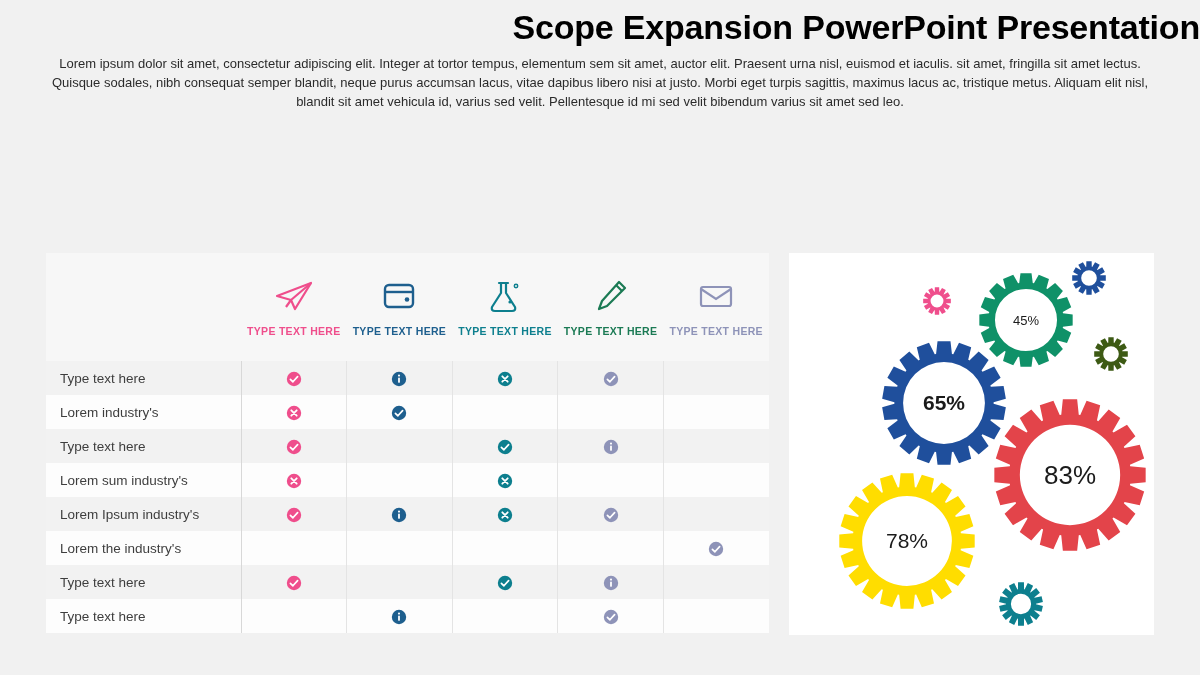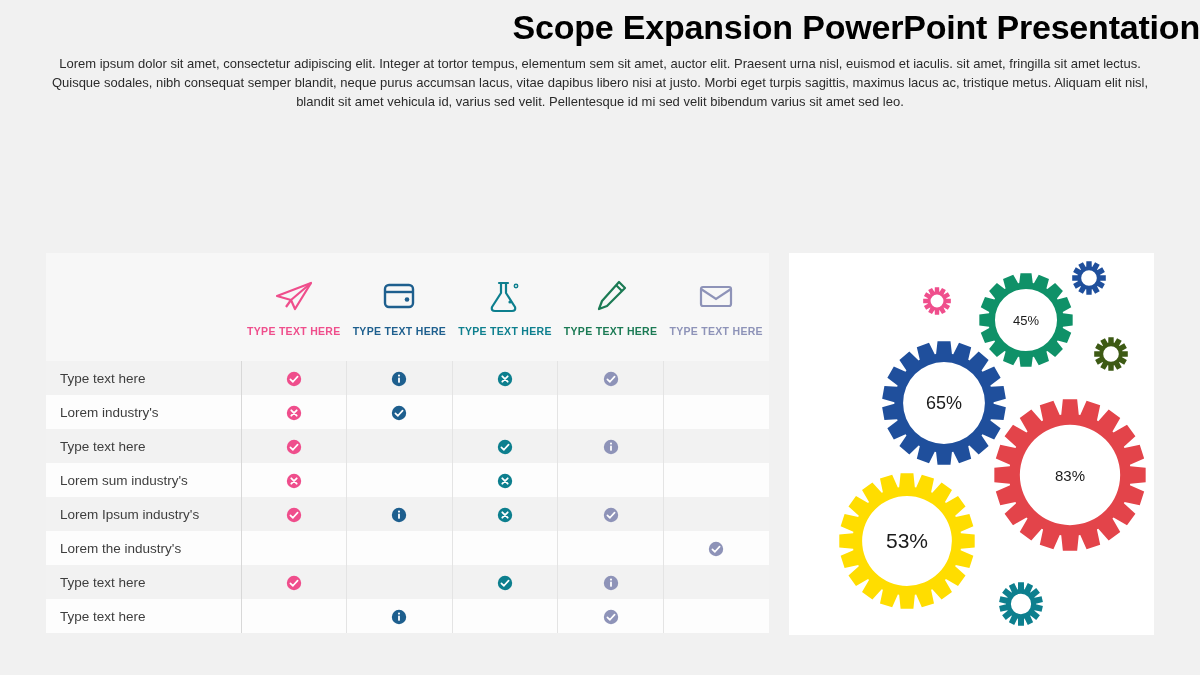--- a/index.html
+++ b/index.html
@@ -335,20 +335,20 @@
           <path d="M297.24 13.77L297.34 8.21L302.66 8.21L302.76 13.77A11.559999999999999 11.559999999999999 0 0 1 303.23 13.90L303.23 13.90L306.09 9.13L310.70 11.79L308.00 16.66A11.559999999999999 11.559999999999999 0 0 1 308.34 17.00L308.34 17.00L313.21 14.30L315.87 18.91L311.10 21.77A11.559999999999999 11.559999999999999 0 0 1 311.23 22.24L311.23 22.24L316.79 22.34L316.79 27.66L311.23 27.76A11.559999999999999 11.559999999999999 0 0 1 311.10 28.23L311.10 28.23L315.87 31.09L313.21 35.70L308.34 33.00A11.559999999999999 11.559999999999999 0 0 1 308.00 33.34L308.00 33.34L310.70 38.21L306.09 40.87L303.23 36.10A11.559999999999999 11.559999999999999 0 0 1 302.76 36.23L302.76 36.23L302.66 41.79L297.34 41.79L297.24 36.23A11.559999999999999 11.559999999999999 0 0 1 296.77 36.10L296.77 36.10L293.91 40.87L289.30 38.21L292.00 33.34A11.559999999999999 11.559999999999999 0 0 1 291.66 33.00L291.66 33.00L286.79 35.70L284.13 31.09L288.90 28.23A11.559999999999999 11.559999999999999 0 0 1 288.77 27.76L288.77 27.76L283.21 27.66L283.21 22.34L288.77 22.24A11.559999999999999 11.559999999999999 0 0 1 288.90 21.77L288.90 21.77L284.13 18.91L286.79 14.30L291.66 17.00A11.559999999999999 11.559999999999999 0 0 1 292.00 16.66L292.00 16.66L289.30 11.79L293.91 9.13L296.77 13.90A11.559999999999999 11.559999999999999 0 0 1 297.24 13.77ZM307.82 25A7.82 7.82 0 1 0 292.18 25A7.82 7.82 0 1 0 307.82 25Z" fill="#1f4f9c" fill-rule="evenodd"></path>
           <path d="M319.24 89.77L319.34 84.21L324.66 84.21L324.76 89.77A11.559999999999999 11.559999999999999 0 0 1 325.23 89.90L325.23 89.90L328.09 85.13L332.70 87.79L330.00 92.66A11.559999999999999 11.559999999999999 0 0 1 330.34 93.00L330.34 93.00L335.21 90.30L337.87 94.91L333.10 97.77A11.559999999999999 11.559999999999999 0 0 1 333.23 98.24L333.23 98.24L338.79 98.34L338.79 103.66L333.23 103.76A11.559999999999999 11.559999999999999 0 0 1 333.10 104.23L333.10 104.23L337.87 107.09L335.21 111.70L330.34 109.00A11.559999999999999 11.559999999999999 0 0 1 330.00 109.34L330.00 109.34L332.70 114.21L328.09 116.87L325.23 112.10A11.559999999999999 11.559999999999999 0 0 1 324.76 112.23L324.76 112.23L324.66 117.79L319.34 117.79L319.24 112.23A11.559999999999999 11.559999999999999 0 0 1 318.77 112.10L318.77 112.10L315.91 116.87L311.30 114.21L314.00 109.34A11.559999999999999 11.559999999999999 0 0 1 313.66 109.00L313.66 109.00L308.79 111.70L306.13 107.09L310.90 104.23A11.559999999999999 11.559999999999999 0 0 1 310.77 103.76L310.77 103.76L305.21 103.66L305.21 98.34L310.77 98.24A11.559999999999999 11.559999999999999 0 0 1 310.90 97.77L310.90 97.77L306.13 94.91L308.79 90.30L313.66 93.00A11.559999999999999 11.559999999999999 0 0 1 314.00 92.66L314.00 92.66L311.30 87.79L315.91 85.13L318.77 89.90A11.559999999999999 11.559999999999999 0 0 1 319.24 89.77ZM329.82 101A7.82 7.82 0 1 0 314.18 101A7.82 7.82 0 1 0 329.82 101Z" fill="#3d5a14" fill-rule="evenodd"></path>
           <path d="M228.93 336.36L229.05 329.20L234.95 329.20L235.07 336.36A14.96 14.96 0 0 1 235.59 336.48L235.59 336.48L238.80 330.08L244.12 332.64L241.12 339.14A14.96 14.96 0 0 1 241.54 339.47L241.54 339.47L247.20 335.10L250.89 339.72L245.36 344.27A14.96 14.96 0 0 1 245.59 344.75L245.59 344.75L252.60 343.27L253.91 349.03L246.96 350.73A14.96 14.96 0 0 1 246.96 351.27L246.96 351.27L253.91 352.97L252.60 358.73L245.59 357.25A14.96 14.96 0 0 1 245.36 357.73L245.36 357.73L250.89 362.28L247.20 366.90L241.54 362.53A14.96 14.96 0 0 1 241.12 362.86L241.12 362.86L244.12 369.36L238.80 371.92L235.59 365.52A14.96 14.96 0 0 1 235.07 365.64L235.07 365.64L234.95 372.80L229.05 372.80L228.93 365.64A14.96 14.96 0 0 1 228.41 365.52L228.41 365.52L225.20 371.92L219.88 369.36L222.88 362.86A14.96 14.96 0 0 1 222.46 362.53L222.46 362.53L216.80 366.90L213.11 362.28L218.64 357.73A14.96 14.96 0 0 1 218.41 357.25L218.41 357.25L211.40 358.73L210.09 352.97L217.04 351.27A14.96 14.96 0 0 1 217.04 350.73L217.04 350.73L210.09 349.03L211.40 343.27L218.41 344.75A14.96 14.96 0 0 1 218.64 344.27L218.64 344.27L213.11 339.72L216.80 335.10L222.46 339.47A14.96 14.96 0 0 1 222.88 339.14L222.88 339.14L219.88 332.64L225.20 330.08L228.41 336.48A14.96 14.96 0 0 1 228.93 336.36ZM242.12 351A10.120000000000001 10.120000000000001 0 1 0 221.88 351A10.120000000000001 10.120000000000001 0 1 0 242.12 351Z" fill="#0d7f8e" fill-rule="evenodd"></path>
           <path d="M230.24 30.01L231.48 20.33L242.52 20.33L243.76 30.01A37.6 37.6 0 0 1 244.91 30.24L244.91 30.24L249.76 21.76L259.97 25.99L257.40 35.41A37.6 37.6 0 0 1 258.38 36.07L258.38 36.07L266.10 30.09L273.91 37.90L267.93 45.62A37.6 37.6 0 0 1 268.59 46.60L268.59 46.60L278.01 44.03L282.24 54.24L273.76 59.09A37.6 37.6 0 0 1 273.99 60.24L273.99 60.24L283.67 61.48L283.67 72.52L273.99 73.76A37.6 37.6 0 0 1 273.76 74.91L273.76 74.91L282.24 79.76L278.01 89.97L268.59 87.40A37.6 37.6 0 0 1 267.93 88.38L267.93 88.38L273.91 96.10L266.10 103.91L258.38 97.93A37.6 37.6 0 0 1 257.40 98.59L257.40 98.59L259.97 108.01L249.76 112.24L244.91 103.76A37.6 37.6 0 0 1 243.76 103.99L243.76 103.99L242.52 113.67L231.48 113.67L230.24 103.99A37.6 37.6 0 0 1 229.09 103.76L229.09 103.76L224.24 112.24L214.03 108.01L216.60 98.59A37.6 37.6 0 0 1 215.62 97.93L215.62 97.93L207.90 103.91L200.09 96.10L206.07 88.38A37.6 37.6 0 0 1 205.41 87.40L205.41 87.40L195.99 89.97L191.76 79.76L200.24 74.91A37.6 37.6 0 0 1 200.01 73.76L200.01 73.76L190.33 72.52L190.33 61.48L200.01 60.24A37.6 37.6 0 0 1 200.24 59.09L200.24 59.09L191.76 54.24L195.99 44.03L205.41 46.60A37.6 37.6 0 0 1 206.07 45.62L206.07 45.62L200.09 37.90L207.90 30.09L215.62 36.07A37.6 37.6 0 0 1 216.60 35.41L216.60 35.41L214.03 25.99L224.24 21.76L229.09 30.24A37.6 37.6 0 0 1 230.24 30.01ZM268.02 67A31.020000000000003 31.020000000000003 0 1 0 205.98 67A31.020000000000003 31.020000000000003 0 1 0 268.02 67Z" fill="#0f9168" fill-rule="evenodd"></path>
           <path d="M147.07 101.04L148.52 88.34L161.48 88.34L162.93 101.04A49.6 49.6 0 0 1 164.29 101.28L164.29 101.28L170.00 89.84L182.18 94.27L179.20 106.70A49.6 49.6 0 0 1 180.40 107.40L180.40 107.40L189.67 98.60L199.60 106.93L192.55 117.59A49.6 49.6 0 0 1 193.44 118.65L193.44 118.65L205.16 113.56L211.64 124.78L201.37 132.39A49.6 49.6 0 0 1 201.84 133.69L201.84 133.69L214.60 132.91L216.85 145.68L204.60 149.31A49.6 49.6 0 0 1 204.60 150.69L204.60 150.69L216.85 154.32L214.60 167.09L201.84 166.31A49.6 49.6 0 0 1 201.37 167.61L201.37 167.61L211.64 175.22L205.16 186.44L193.44 181.35A49.6 49.6 0 0 1 192.55 182.41L192.55 182.41L199.60 193.07L189.67 201.40L180.40 192.60A49.6 49.6 0 0 1 179.20 193.30L179.20 193.30L182.18 205.73L170.00 210.16L164.29 198.72A49.6 49.6 0 0 1 162.93 198.96L162.93 198.96L161.48 211.66L148.52 211.66L147.07 198.96A49.6 49.6 0 0 1 145.71 198.72L145.71 198.72L140.00 210.16L127.82 205.73L130.80 193.30A49.6 49.6 0 0 1 129.60 192.60L129.60 192.60L120.33 201.40L110.40 193.07L117.45 182.41A49.6 49.6 0 0 1 116.56 181.35L116.56 181.35L104.84 186.44L98.36 175.22L108.63 167.61A49.6 49.6 0 0 1 108.16 166.31L108.16 166.31L95.40 167.09L93.15 154.32L105.40 150.69A49.6 49.6 0 0 1 105.40 149.31L105.40 149.31L93.15 145.68L95.40 132.91L108.16 133.69A49.6 49.6 0 0 1 108.63 132.39L108.63 132.39L98.36 124.78L104.84 113.56L116.56 118.65A49.6 49.6 0 0 1 117.45 117.59L117.45 117.59L110.40 106.93L120.33 98.60L129.60 107.40A49.6 49.6 0 0 1 130.80 106.70L130.80 106.70L127.82 94.27L140.00 89.84L145.71 101.28A49.6 49.6 0 0 1 147.07 101.04ZM195.92000000000002 150A40.92 40.92 0 1 0 114.08 150A40.92 40.92 0 1 0 195.92000000000002 150Z" fill="#1f4f9c" fill-rule="evenodd"></path>
           <path d="M272.24 161.83L273.85 146.34L288.15 146.34L289.76 161.83A60.8 60.8 0 0 1 291.27 162.07L291.27 162.07L297.58 147.83L311.18 152.25L307.92 167.48A60.8 60.8 0 0 1 309.28 168.18L309.28 168.18L319.69 156.58L331.26 164.99L323.45 178.47A60.8 60.8 0 0 1 324.53 179.55L324.53 179.55L338.01 171.74L346.42 183.31L334.82 193.72A60.8 60.8 0 0 1 335.52 195.08L335.52 195.08L350.75 191.82L355.17 205.42L340.93 211.73A60.8 60.8 0 0 1 341.17 213.24L341.17 213.24L356.66 214.85L356.66 229.15L341.17 230.76A60.8 60.8 0 0 1 340.93 232.27L340.93 232.27L355.17 238.58L350.75 252.18L335.52 248.92A60.8 60.8 0 0 1 334.82 250.28L334.82 250.28L346.42 260.69L338.01 272.26L324.53 264.45A60.8 60.8 0 0 1 323.45 265.53L323.45 265.53L331.26 279.01L319.69 287.42L309.28 275.82A60.8 60.8 0 0 1 307.92 276.52L307.92 276.52L311.18 291.75L297.58 296.17L291.27 281.93A60.8 60.8 0 0 1 289.76 282.17L289.76 282.17L288.15 297.66L273.85 297.66L272.24 282.17A60.8 60.8 0 0 1 270.73 281.93L270.73 281.93L264.42 296.17L250.82 291.75L254.08 276.52A60.8 60.8 0 0 1 252.72 275.82L252.72 275.82L242.31 287.42L230.74 279.01L238.55 265.53A60.8 60.8 0 0 1 237.47 264.45L237.47 264.45L223.99 272.26L215.58 260.69L227.18 250.28A60.8 60.8 0 0 1 226.48 248.92L226.48 248.92L211.25 252.18L206.83 238.58L221.07 232.27A60.8 60.8 0 0 1 220.83 230.76L220.83 230.76L205.34 229.15L205.34 214.85L220.83 213.24A60.8 60.8 0 0 1 221.07 211.73L221.07 211.73L206.83 205.42L211.25 191.82L226.48 195.08A60.8 60.8 0 0 1 227.18 193.72L227.18 193.72L215.58 183.31L223.99 171.74L237.47 179.55A60.8 60.8 0 0 1 238.55 178.47L238.55 178.47L230.74 164.99L242.31 156.58L252.72 168.18A60.8 60.8 0 0 1 254.08 167.48L254.08 167.48L250.82 152.25L264.42 147.83L270.73 162.07A60.8 60.8 0 0 1 272.24 161.83ZM331.16 222A50.160000000000004 50.160000000000004 0 1 0 230.84 222A50.160000000000004 50.160000000000004 0 1 0 331.16 222Z" fill="#e3444a" fill-rule="evenodd"></path>
           <path d="M110.17 234.17L111.60 220.30L124.40 220.30L125.83 234.17A54.4 54.4 0 0 1 127.18 234.38L127.18 234.38L132.83 221.64L145.01 225.59L142.09 239.22A54.4 54.4 0 0 1 143.30 239.84L143.30 239.84L152.61 229.47L162.97 236.99L155.98 249.05A54.4 54.4 0 0 1 156.95 250.02L156.95 250.02L169.01 243.03L176.53 253.39L166.16 262.70A54.4 54.4 0 0 1 166.78 263.91L166.78 263.91L180.41 260.99L184.36 273.17L171.62 278.82A54.4 54.4 0 0 1 171.83 280.17L171.83 280.17L185.70 281.60L185.70 294.40L171.83 295.83A54.4 54.4 0 0 1 171.62 297.18L171.62 297.18L184.36 302.83L180.41 315.01L166.78 312.09A54.4 54.4 0 0 1 166.16 313.30L166.16 313.30L176.53 322.61L169.01 332.97L156.95 325.98A54.4 54.4 0 0 1 155.98 326.95L155.98 326.95L162.97 339.01L152.61 346.53L143.30 336.16A54.4 54.4 0 0 1 142.09 336.78L142.09 336.78L145.01 350.41L132.83 354.36L127.18 341.62A54.4 54.4 0 0 1 125.83 341.83L125.83 341.83L124.40 355.70L111.60 355.70L110.17 341.83A54.4 54.4 0 0 1 108.82 341.62L108.82 341.62L103.17 354.36L90.99 350.41L93.91 336.78A54.4 54.4 0 0 1 92.70 336.16L92.70 336.16L83.39 346.53L73.03 339.01L80.02 326.95A54.4 54.4 0 0 1 79.05 325.98L79.05 325.98L66.99 332.97L59.47 322.61L69.84 313.30A54.4 54.4 0 0 1 69.22 312.09L69.22 312.09L55.59 315.01L51.64 302.83L64.38 297.18A54.4 54.4 0 0 1 64.17 295.83L64.17 295.83L50.30 294.40L50.30 281.60L64.17 280.17A54.4 54.4 0 0 1 64.38 278.82L64.38 278.82L51.64 273.17L55.59 260.99L69.22 263.91A54.4 54.4 0 0 1 69.84 262.70L69.84 262.70L59.47 253.39L66.99 243.03L79.05 250.02A54.4 54.4 0 0 1 80.02 249.05L80.02 249.05L73.03 236.99L83.39 229.47L92.70 239.84A54.4 54.4 0 0 1 93.91 239.22L93.91 239.22L90.99 225.59L103.17 221.64L108.82 234.38A54.4 54.4 0 0 1 110.17 234.17ZM162.88 288A44.88 44.88 0 1 0 73.12 288A44.88 44.88 0 1 0 162.88 288Z" fill="#ffdd00" fill-rule="evenodd"></path>
         </svg>
       <div id="gear-labels">
           <div class="gear-label" style="left: 237px; top: 67px; font-size: 13px;">45%</div>
-          <div class="gear-label" style="left: 155px; top: 150px; font-size: 18px;">65%</div>
-          <div class="gear-label" style="left: 281px; top: 222px; font-size: 15px;">83%</div>
-          <div class="gear-label" style="left: 118px; top: 288px; font-size: 21px;">53%</div>
+          <div class="gear-label" style="left: 155px; top: 150px; font-size: 21px; font-weight: bold;">65%</div>
+          <div class="gear-label" style="left: 281px; top: 222px; font-size: 26px;">83%</div>
+          <div class="gear-label" style="left: 118px; top: 288px; font-size: 21px;">78%</div>
         </div>
     </div>
 
   </div>
 </div>
 
 </body></html>

